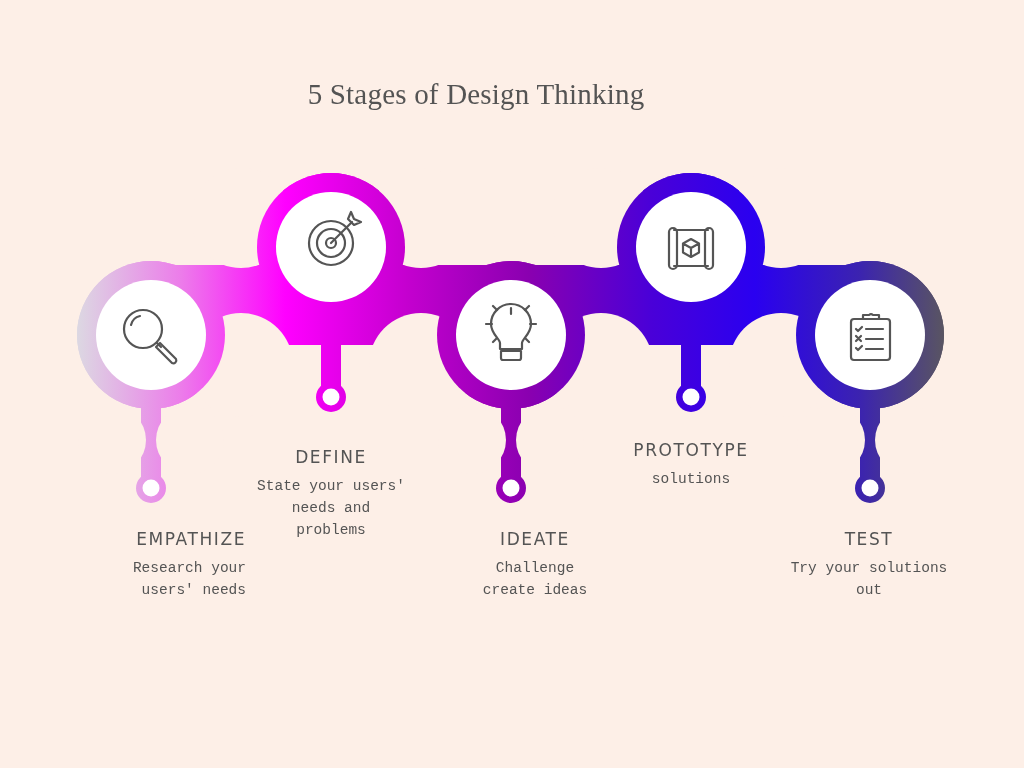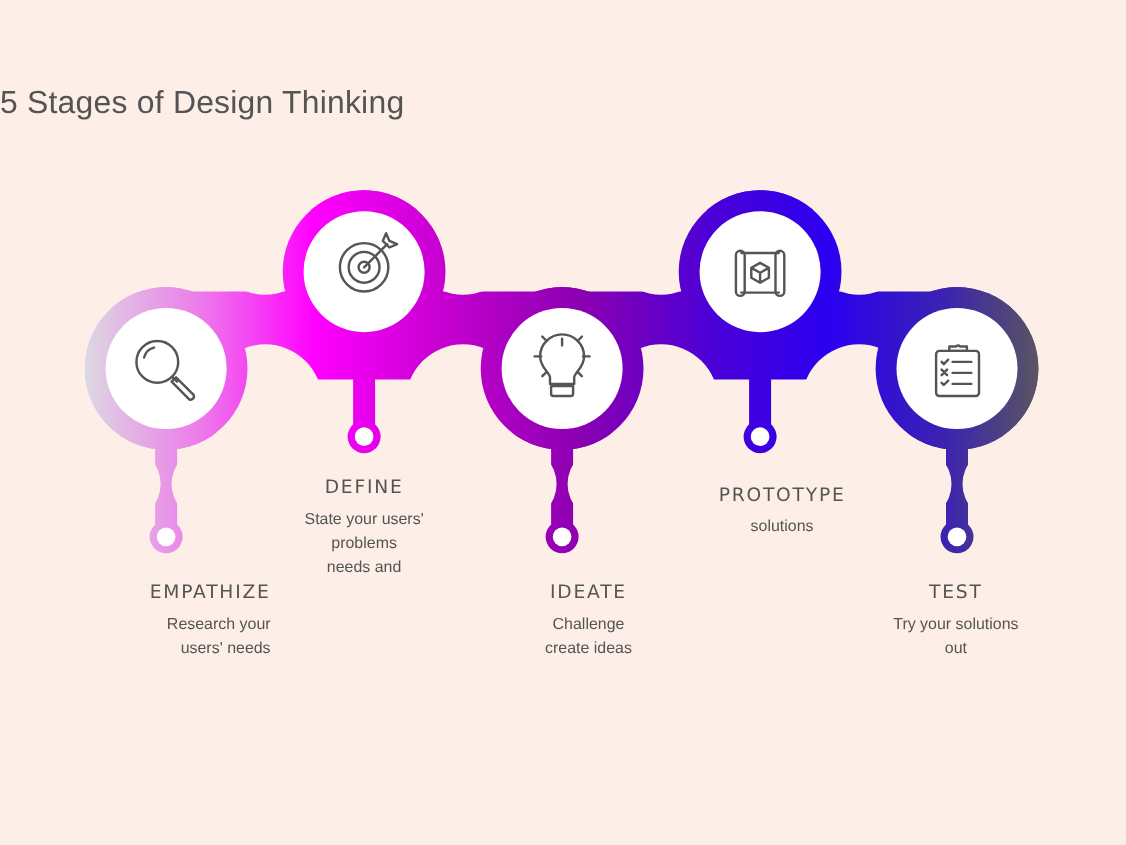--- a/index.html
+++ b/index.html
@@ -4,34 +4,34 @@
   <style>
     html, body { margin: 0; padding: 0; }
     body {
       width: 1024px; height: 768px; overflow: hidden;
       background: #fdefe7;
       font-family: "DejaVu Sans", sans-serif;
       position: relative;
     }
     .title {
       position: absolute; left: 0; top: 78px; width: 952px;
-      text-align: left; font-size: 29px; color: #545454;
-      font-family: Liberation Sans, sans-serif; letter-spacing: 0.2px;
+      text-align: center; font-size: 29px; color: #545454;
+      font-family: Liberation Serif, serif; letter-spacing: 0.2px;
     }
     svg.diagram { position: absolute; left: 0; top: 0; }
     .stage-text {
       position: absolute; width: 190px; text-align: center; color: #545454;
     }
     .stage-name {
       font-size: 17px; letter-spacing: 1.6px; margin-bottom: 8px;
       font-family: "DejaVu Sans", sans-serif;
     }
     .stage-desc {
       font-size: 14.5px; line-height: 22px;
-      font-family: Liberation Sans, sans-serif;
+      font-family: Liberation Mono, monospace;
     }
   </style>
 </head>
 <body>
 
 <div class="title">5 Stages of Design Thinking</div>
 
 <svg class="diagram" width="1024" height="768" viewBox="0 0 1024 768" xmlns="http://www.w3.org/2000/svg">
   <defs>
     <linearGradient id="flowGrad" x1="77" y1="0" x2="946" y2="0" gradientUnits="userSpaceOnUse">
@@ -161,38 +161,38 @@
 </svg>
 
 <div class="stage-text" style="left:56px; top:529px;text-align:right;">
   <div class="stage-name">EMPATHIZE</div>
   <div class="stage-desc">
     <div>Research your</div>
     <div>users' needs</div>
   </div>
 </div>
 
-<div class="stage-text" style="left:236px; top:433px;">
+<div class="stage-text" style="left:236px; top:447px;">
   <div class="stage-name">DEFINE</div>
   <div class="stage-desc">
     <div>State your users'</div>
+    <div>needs and</div>
     <div>problems</div>
-    <div>needs and</div>
   </div>
 </div>
 
 <div class="stage-text" style="left:440px; top:529px;">
   <div class="stage-name">IDEATE</div>
   <div class="stage-desc">
     <div>Challenge</div>
     <div>create ideas</div>
   </div>
 </div>
 
-<div class="stage-text" style="left:616px; top:440px;">
+<div class="stage-text" style="left:596px; top:440px;">
   <div class="stage-name">PROTOTYPE</div>
   <div class="stage-desc">
     <div>solutions</div>
   </div>
 </div>
 
 <div class="stage-text" style="left:774px; top:529px;">
   <div class="stage-name">TEST</div>
   <div class="stage-desc">
     <div>Try your solutions</div>

